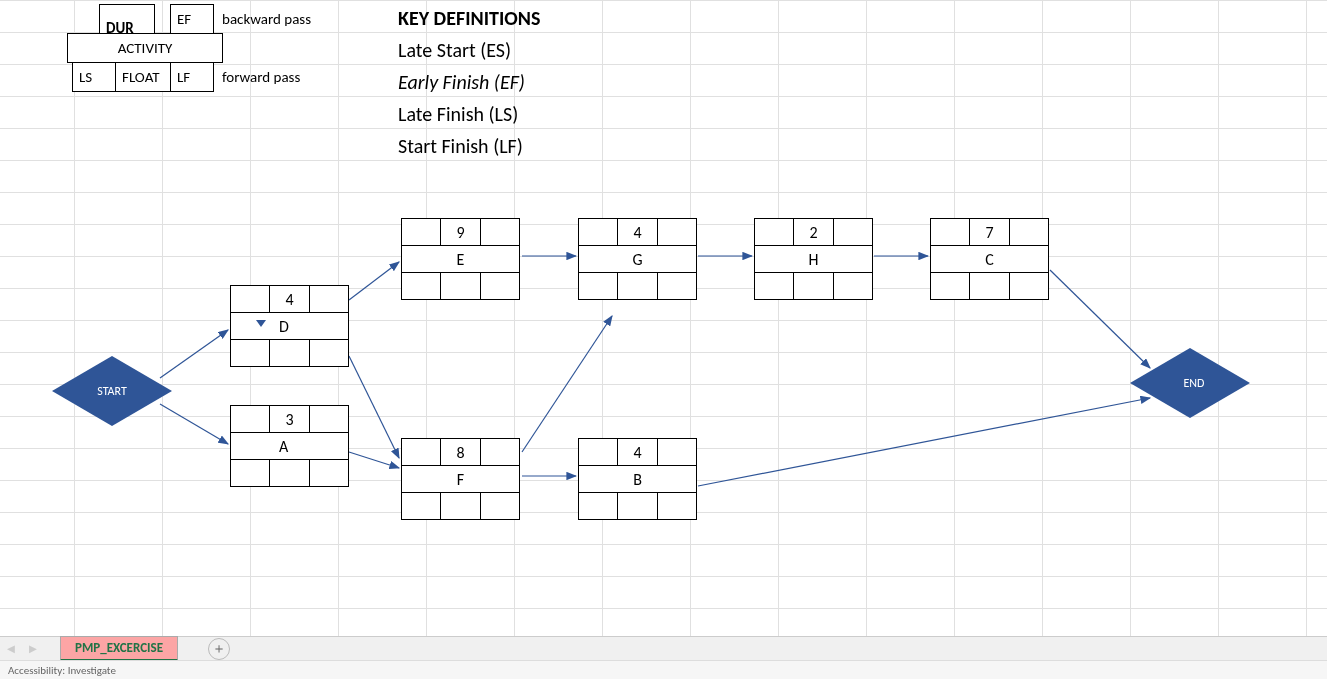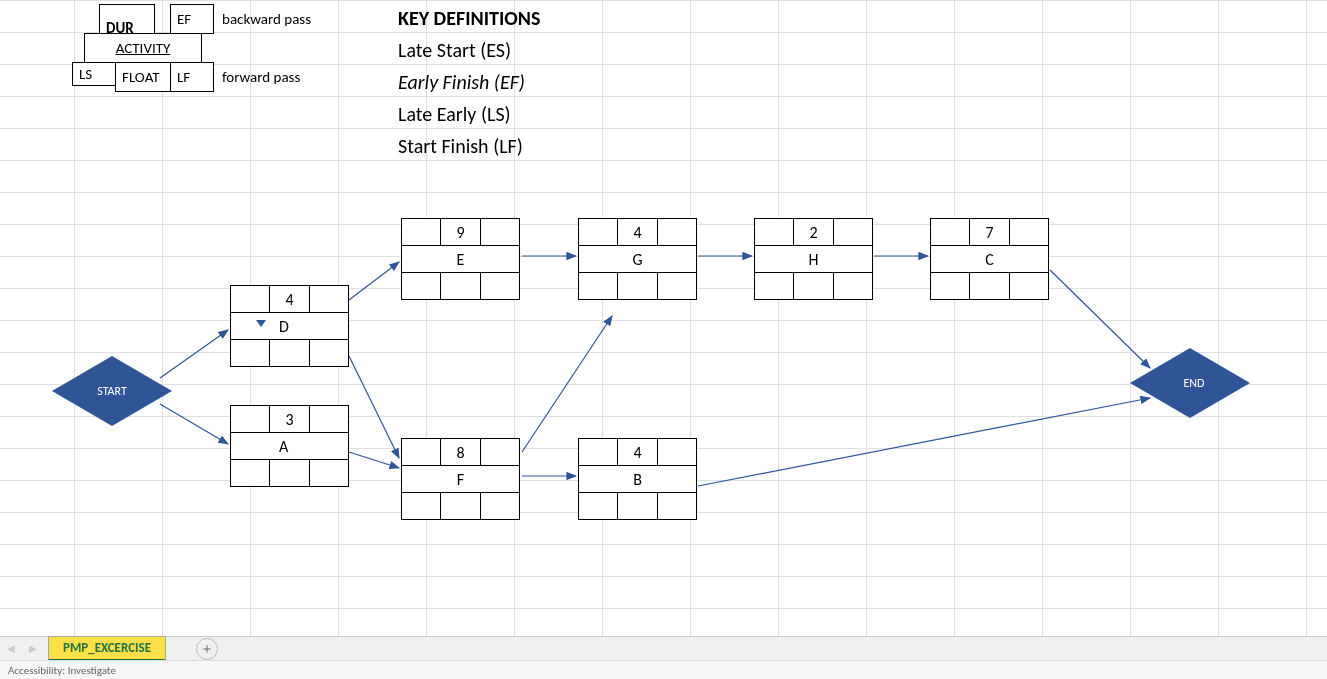--- a/index.html
+++ b/index.html
@@ -73,22 +73,22 @@
   }
   .nav-btn {
     width: 18px; height: 18px;
     display: flex; align-items: center; justify-content: center;
     color: #666; margin: 0 2px;
     cursor: pointer;
   }
   .nav-btn.disabled { color: #ccc; cursor: default; }
   .tab {
     padding: 3px 14px 4px;
-    margin-left: 4px;
-    background: #fde047;
+    margin-left: 16px;
+    background: #fca5a5;
     border: 1px solid #aaa;
     border-bottom: 2px solid #217346;
     color: #217346;
     font-weight: 700;
     font-size: 13px;
     cursor: pointer;
   }
   .addsheet {
     width: 22px; height: 22px;
     border: 1px solid #bbb; border-radius: 50%;
@@ -115,31 +115,31 @@
 </head>
 <body>
 
 <div class="grid"></div>
 
 <div class="lcell" style="left:56px; top:4px; width:44px; height:30px;margin-left:48px;">ES</div>
 <div class="lcell" style="left:99px; top:4px; width:56px; height:48px;font-weight:bold;">DUR</div>
 <div class="lcell" style="left:170px; top:4px; width:44px; height:30px;">EF</div>
 <div class="plaintext" style="left:222px; top:10px;">backward pass</div>
 
-<div class="lcell" style="left:84px; top:33px; width:118px; height:30px; justify-content:center;text-decoration:underline;">ACTIVITY</div>
-
-<div class="lcell" style="left:72px; top:62px; width:44px; height:24px;">LS</div>
+<div class="lcell" style="left:67px; top:33px; width:156px; height:30px; justify-content:center;">ACTIVITY</div>
+
+<div class="lcell" style="left:72px; top:62px; width:44px; height:30px;">LS</div>
 <div class="lcell" style="left:115px; top:62px; width:56px; height:30px;">FLOAT</div>
 <div class="lcell" style="left:170px; top:62px; width:44px; height:30px;">LF</div>
 <div class="plaintext" style="left:222px; top:68px;">forward pass</div>
 
 <div class="plaintext keydef-title" style="left:398px; top:6px;">KEY DEFINITIONS</div>
 <div class="plaintext keydef" style="left:398px; top:38px;">Late Start (ES)</div>
 <div class="plaintext keydef" style="left:398px; top:70px;font-style:italic;">Early Finish (EF)</div>
-<div class="plaintext keydef" style="left:398px; top:102px;">Late Early (LS)</div>
+<div class="plaintext keydef" style="left:398px; top:102px;">Late Finish (LS)</div>
 <div class="plaintext keydef" style="left:398px; top:134px;">Start Finish (LF)</div>
 
 <svg class="arrows">
   <defs>
     <marker id="arrowhead" markerWidth="9" markerHeight="7" refX="8" refY="3.5" orient="auto">
       <polygon points="0 0, 9 3.5, 0 7" fill="#2f5597"></polygon>
     </marker>
   </defs>
   <g stroke="#2f5597" stroke-width="1.2" fill="none" marker-end="url(#arrowhead)">
 

